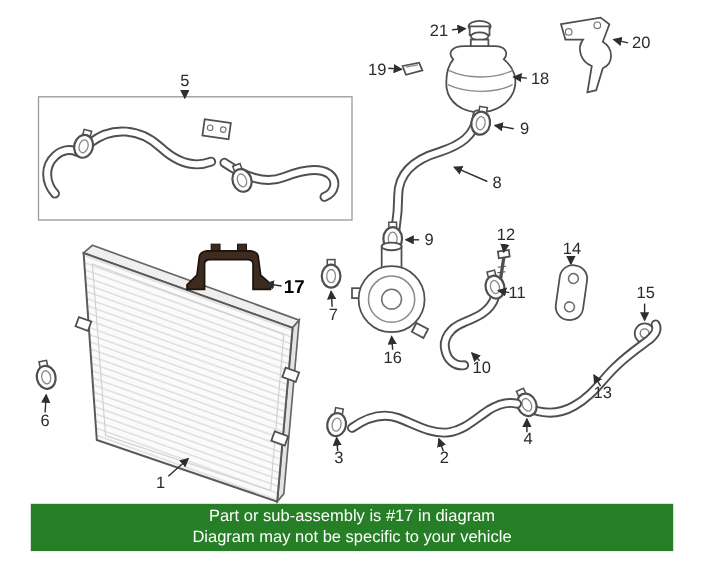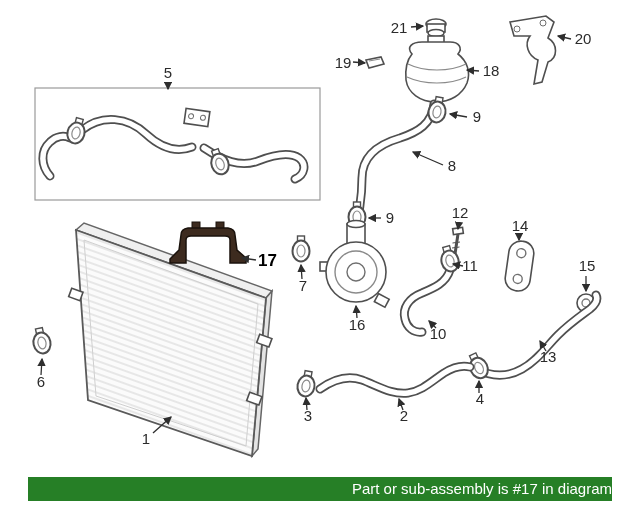--- a/index.html
+++ b/index.html
@@ -10,21 +10,21 @@
   .stage { position:absolute; inset:0; }
   svg { display:block; }
   .part  { fill:#ffffff; stroke:#4f4f4f; stroke-width:1.6; }
   .tube-o{ fill:none; stroke:#4f4f4f; stroke-width:9; stroke-linecap:round; }
   .tube-i{ fill:none; stroke:#ffffff; stroke-width:5.5; stroke-linecap:round; }
   .leader{ stroke:#2e2e2e; stroke-width:1.3; fill:none; }
   .callout      { font:15px "Liberation Sans", sans-serif; fill:#2b2b2b; }
   .callout-bold { font:bold 17px "Liberation Sans", sans-serif; fill:#000000; }
   .banner {
     position:absolute; left:28px; right:28px; bottom:11px;
-    background:#267f26; color:#ffffff; text-align:right; padding:2px 0 3px;
+    background:#267f26; color:#ffffff; text-align:center; padding:2px 0 3px;
   }
   .banner div { font-size:15px; line-height:19px; }
 </style>
 </head>
 <body>
 
 <div class="stage">
 
 <svg width="640" height="460" viewBox="0 0 640 460" xmlns="http://www.w3.org/2000/svg">
   <defs>
@@ -199,15 +199,16 @@
     <text class="callout" text-anchor="middle" x="548" y="362">13</text>
     <text class="callout" text-anchor="middle" x="308" y="421">3</text>
     <text class="callout" text-anchor="middle" x="404" y="421">2</text>
     <text class="callout" text-anchor="middle" x="480" y="404">4</text>
     <text class="callout" text-anchor="middle" x="146" y="444">1</text>
   </g>
 </svg>
 
   <div class="banner">
     <div>Part or sub-assembly is #17 in diagram</div>
+    <div>Diagram may not be specific to your vehicle</div>
   </div>
 
 </div>
 
 </body></html>

